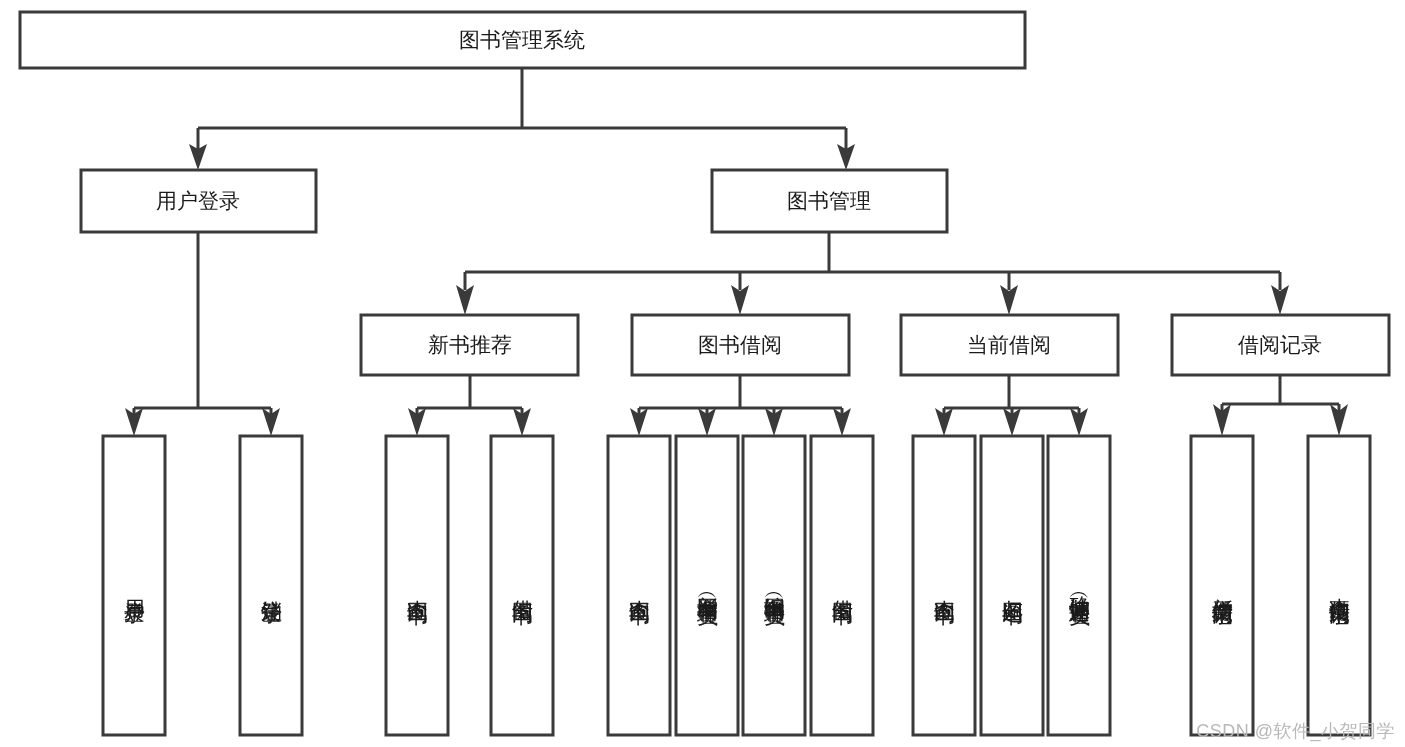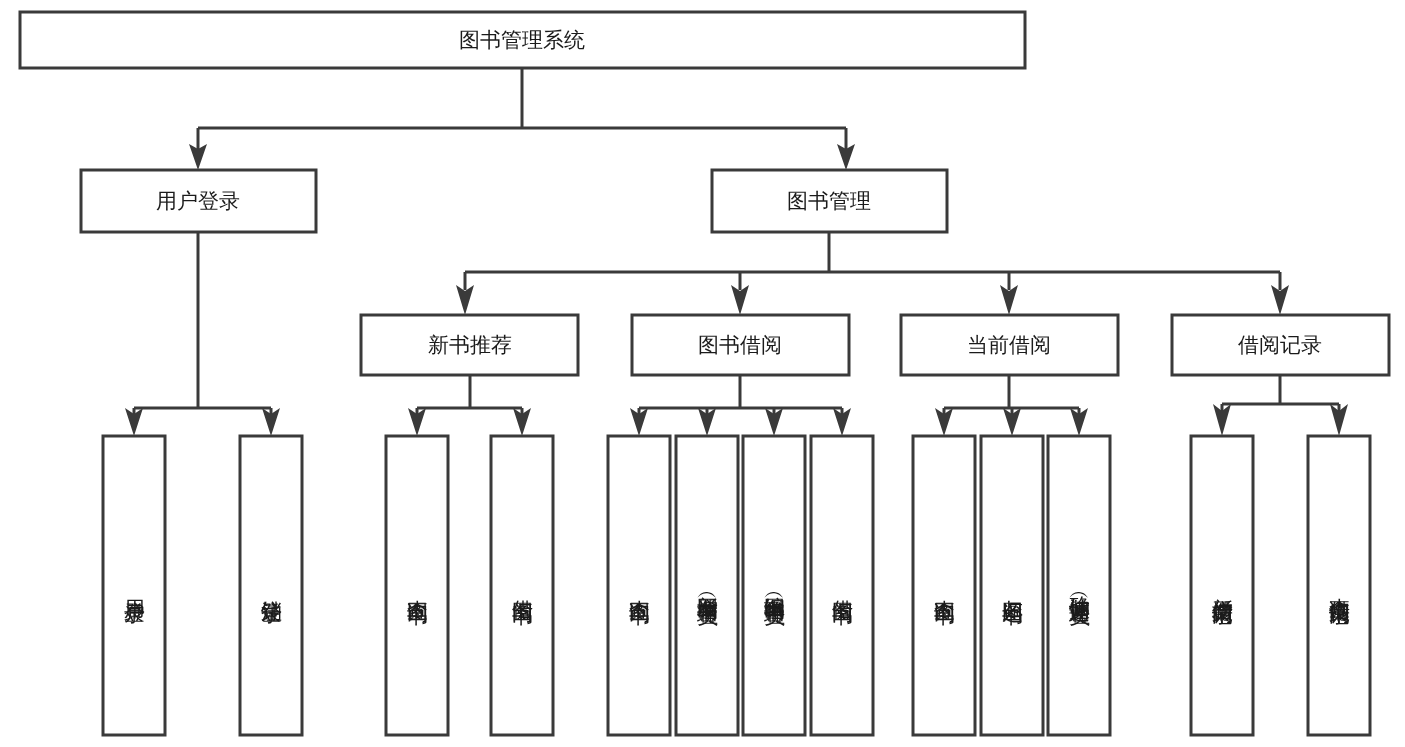--- a/index.html
+++ b/index.html
@@ -250,13 +250,14 @@
   <div class="leaf-label-box" style="left:743px; top:436px; width:62px; height:299px;">编辑图书（管理员）</div>
   <div class="leaf-label-box" style="left:811px; top:436px; width:62px; height:299px;">借阅图书</div>
 
   <div class="leaf-label-box" style="left:913px; top:436px; width:62px; height:299px;">查询图书</div>
   <div class="leaf-label-box" style="left:981px; top:436px; width:62px; height:299px;">归还图书</div>
   <div class="leaf-label-box" style="left:1048px; top:436px; width:62px; height:299px;">确认归还（管理员）</div>
 
   <div class="leaf-label-box" style="left:1191px; top:436px; width:62px; height:299px;">新增借阅记录</div>
   <div class="leaf-label-box" style="left:1308px; top:436px; width:62px; height:299px;">查询借阅记录</div>
 
+  <div class="watermark">CSDN @软件_小贺同学</div>
 </div>
 
 </body></html>

